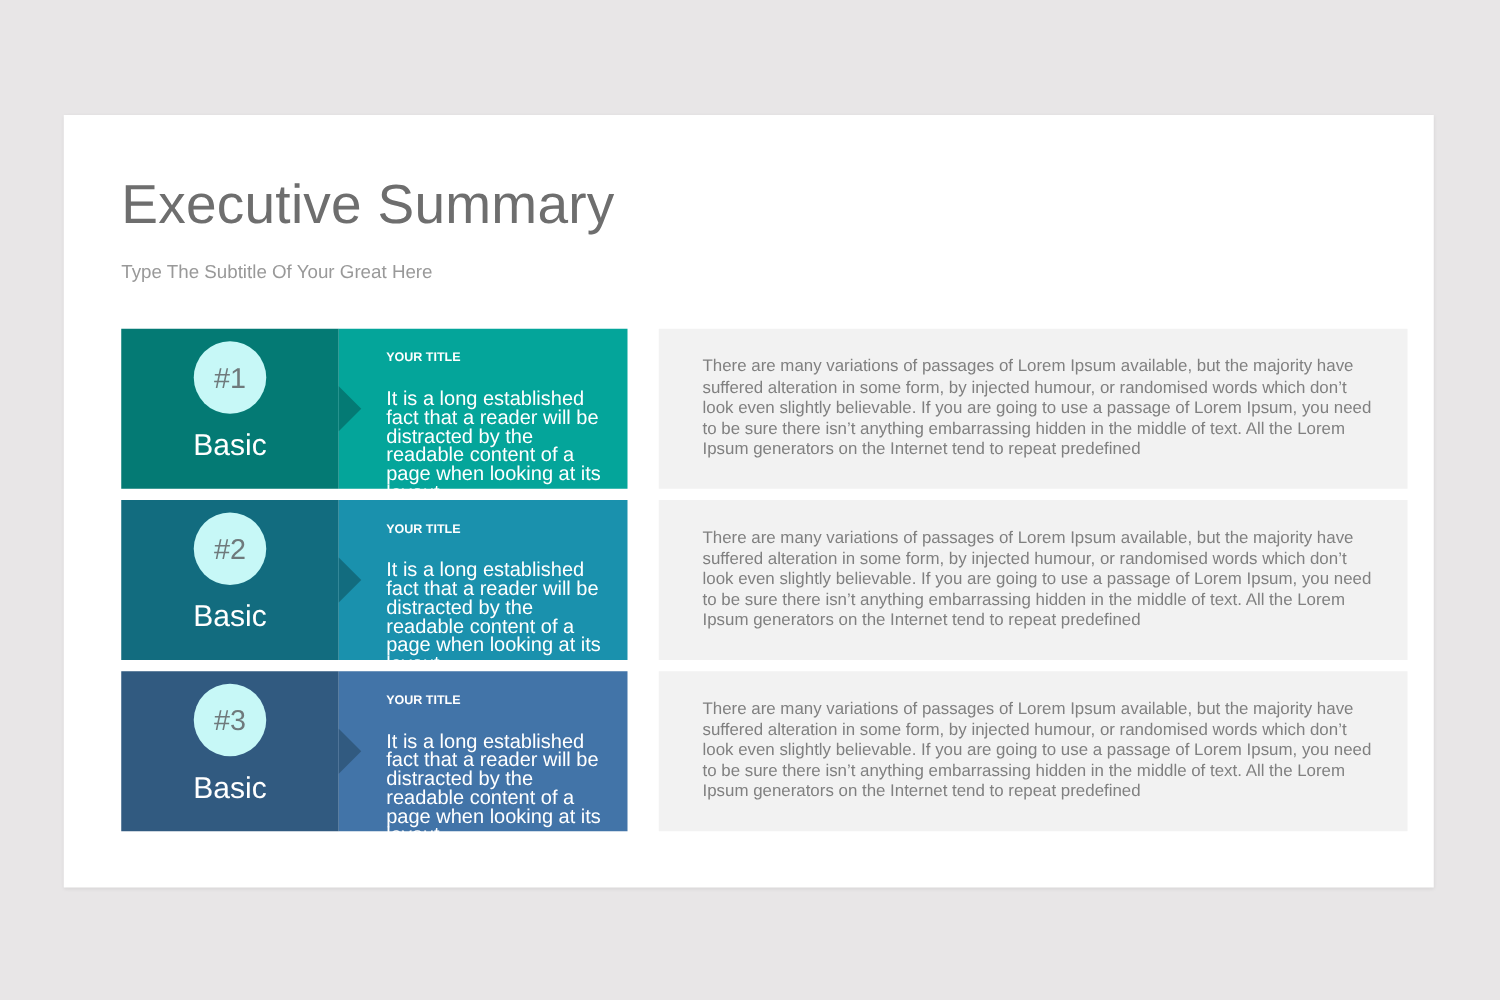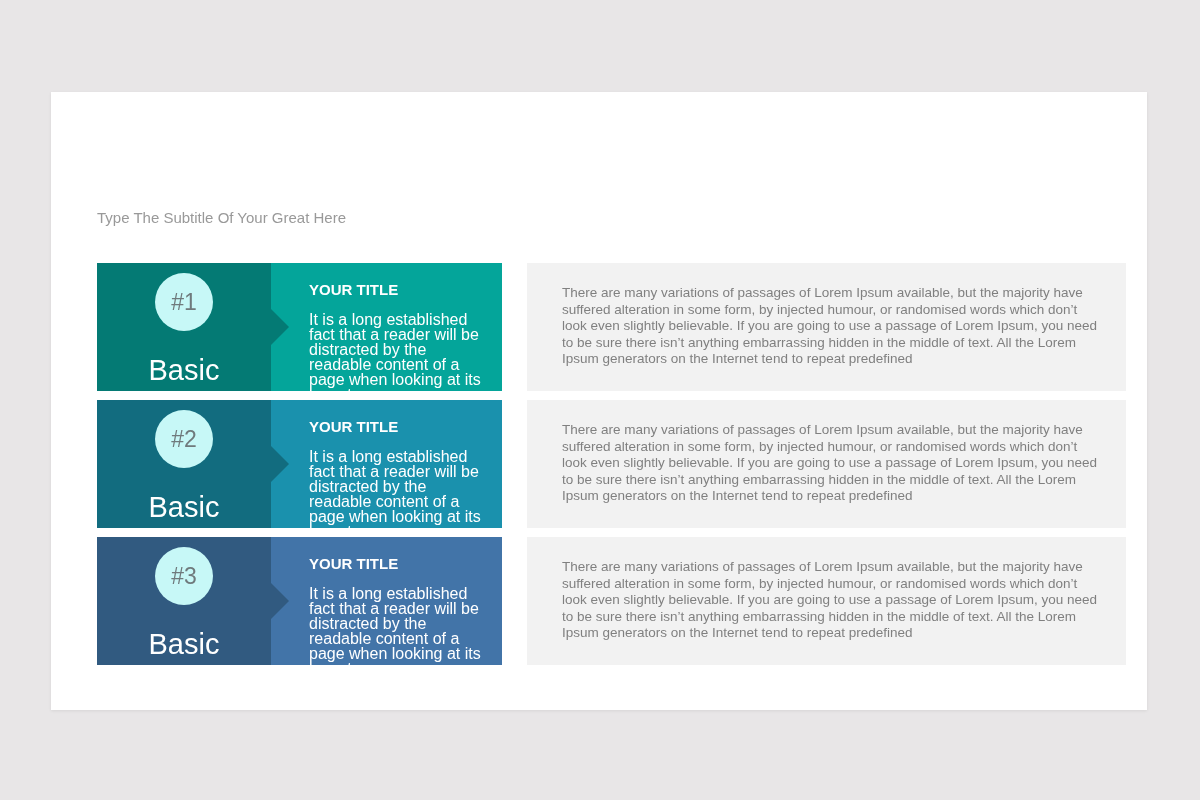--- a/index.html
+++ b/index.html
@@ -45,39 +45,40 @@
     margin-left: 25px;
   }
   .circle {
     position: absolute; left: 58px; top: 10px; width: 58px; height: 58px;
     border-radius: 50%; background: #c7f8f7;
     display: flex; align-items: center; justify-content: center;
     font-size: 23px; color: #6f7a7c;
   }
   .label {
     position: absolute; left: 0; width: 174px; top: 80px;
-    text-align: center; font-size: 29px; color: #ffffff; margin-top: 11px;
+    text-align: center; font-size: 24px; color: #ffffff;
   }
   .card-title {
     position: absolute; left: 38px; top: 18px;
-    font-size: 15px; font-weight: bold; color: #ffffff;
+    font-size: 10px; font-weight: bold; color: #ffffff;
   }
   .card-text {
     position: absolute; left: 38px; top: 49px; width: 180px;
     font-size: 16px; line-height: 15px; color: #ffffff;
   }
   .body-text {
     position: absolute; left: 35px; top: 22px; width: 540px;
     font-size: 13.5px; line-height: 16.5px; color: #808080;
   }
 </style>
 </head>
 <body>
 
 <div class="slide">
+  <h1 class="title">Executive Summary</h1>
   <p class="subtitle">Type The Subtitle Of Your Great Here</p>
 
   <div class="row" style="top:171px;">
     <div class="left" style="background: rgb(4, 122, 116);">
       <div class="circle">#1</div>
       <div class="label">Basic</div>
     </div>
     <div class="mid" style="background: rgb(4, 165, 154);">
       <div class="card-title">YOUR TITLE</div>
       <div class="card-text">It is a long established fact that a reader will be distracted by the readable content of a page when looking at its layout.</div>

